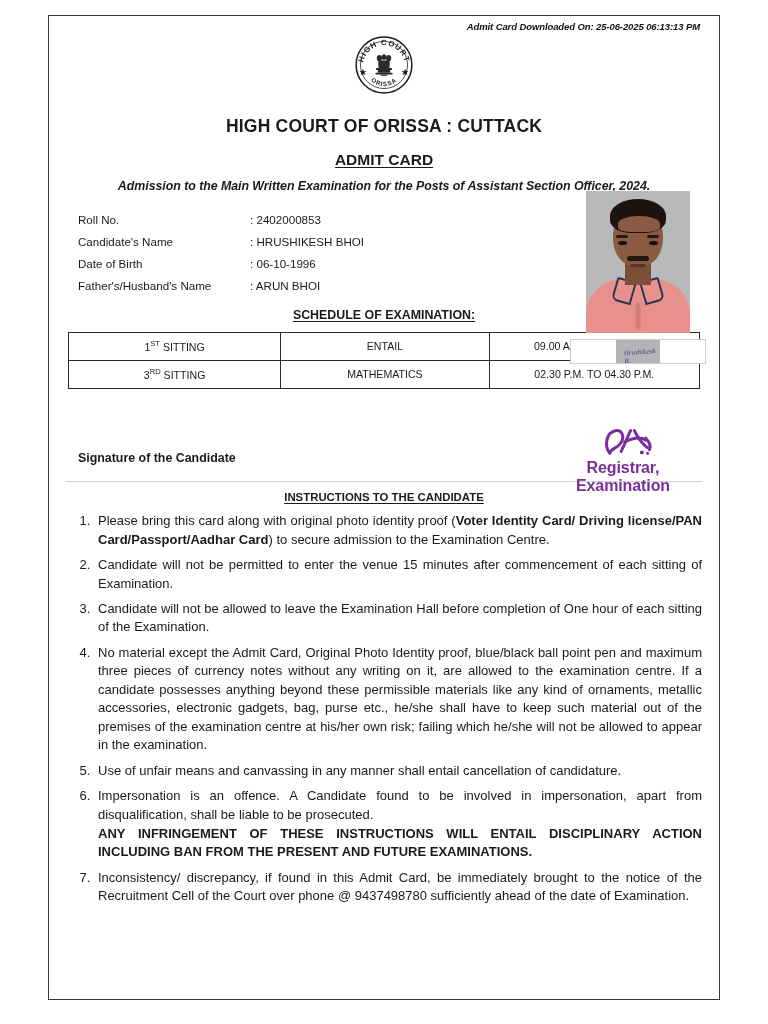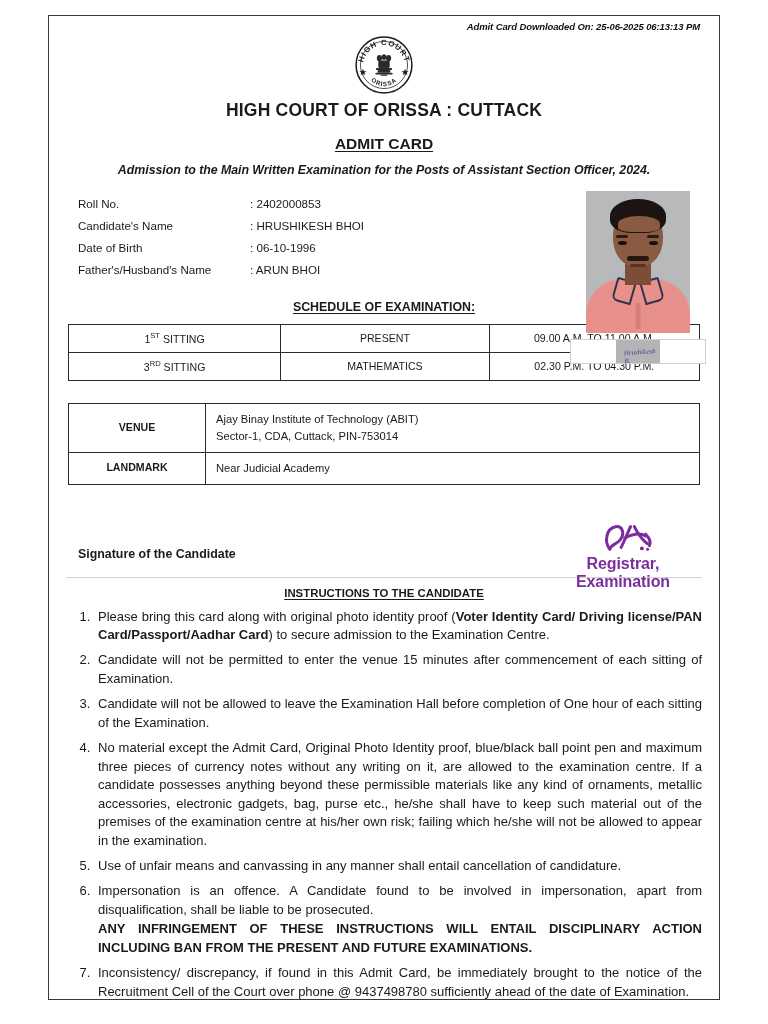--- a/index.html
+++ b/index.html
@@ -58,21 +58,21 @@
     height: 62px;
     position: relative;
   }
 
   
   .court-title {
     text-align: center;
     font-size: 17.5px;
     font-weight: bold;
     letter-spacing: 0.2px;
-    margin-top: 4px;
+    margin-top: 20px;
   }
   .admit-title {
     text-align: center;
     font-size: 15.5px;
     font-weight: bold;
     margin-top: 14px;
   }
   .admit-title span { text-decoration: underline; text-underline-offset: 2px; }
 
   .subtitle {
@@ -274,21 +274,21 @@
     margin-bottom: 9px;
   }
   .det-label { width: 172px; }
   .det-value { white-space: nowrap; text-align: right; }
 
   
   .sched-head {
     text-align: center;
     font-size: 12.4px;
     font-weight: bold;
-    margin-top: 24px;
+    margin-top: 16px;
   }
   .sched-head span {
     text-decoration: underline;
     text-underline-offset: 2px;
   }
 
   table.sched {
     margin: 10px auto 0 auto;
     border-collapse: collapse;
     width: 632px;
@@ -479,46 +479,31 @@
       <div class="det-value">: ARUN BHOI</div>
     </div>
   </div>
 
   <div class="sched-head"><span>SCHEDULE OF EXAMINATION:</span></div>
 
   <table class="sched">
     <tbody>
       <tr>
         <td class="c1"><span>1</span><sup>ST</sup> <span>SITTING</span></td>
-        <td class="c2">PRESENT</td>
+        <td class="c2">ENTAIL</td>
         <td class="c3">09.00 A.M. TO 11.00 A.M.</td>
       </tr>
       <tr>
         <td class="c1"><span>3</span><sup>RD</sup> <span>SITTING</span></td>
         <td class="c2">MATHEMATICS</td>
         <td class="c3">02.30 P.M. TO 04.30 P.M.</td>
       </tr>
     </tbody>
   </table>
 
-  <table class="venue">
-    <tbody>
-      <tr>
-        <td class="vlabel">VENUE</td>
-        <td>
-          <div>Ajay Binay Institute of Technology (ABIT)</div>
-          <div>Sector-1, CDA, Cuttack, PIN-753014</div>
-        </td>
-      </tr>
-      <tr>
-        <td class="vlabel">LANDMARK</td>
-        <td>Near Judicial Academy</td>
-      </tr>
-    </tbody>
-  </table>
 
   <div class="sign-row">
     <div class="sign-cand">Signature of the Candidate</div>
     <div class="registrar">
       <div class="reg-mark">
         <svg viewBox="0 0 120 36" width="120" height="34" aria-hidden="true">
           <g fill="none" stroke="#7b2d9e" stroke-width="3.2" stroke-linecap="round" stroke-linejoin="round">
             <path d="M46,30 C40,22 42,8 52,6 C60,5 62,14 57,20 C53,25 47,25 46,30 Z"></path>
             <path d="M58,28 C62,20 66,10 68,6"></path>
             <path d="M62,18 C70,14 78,12 84,16"></path>

